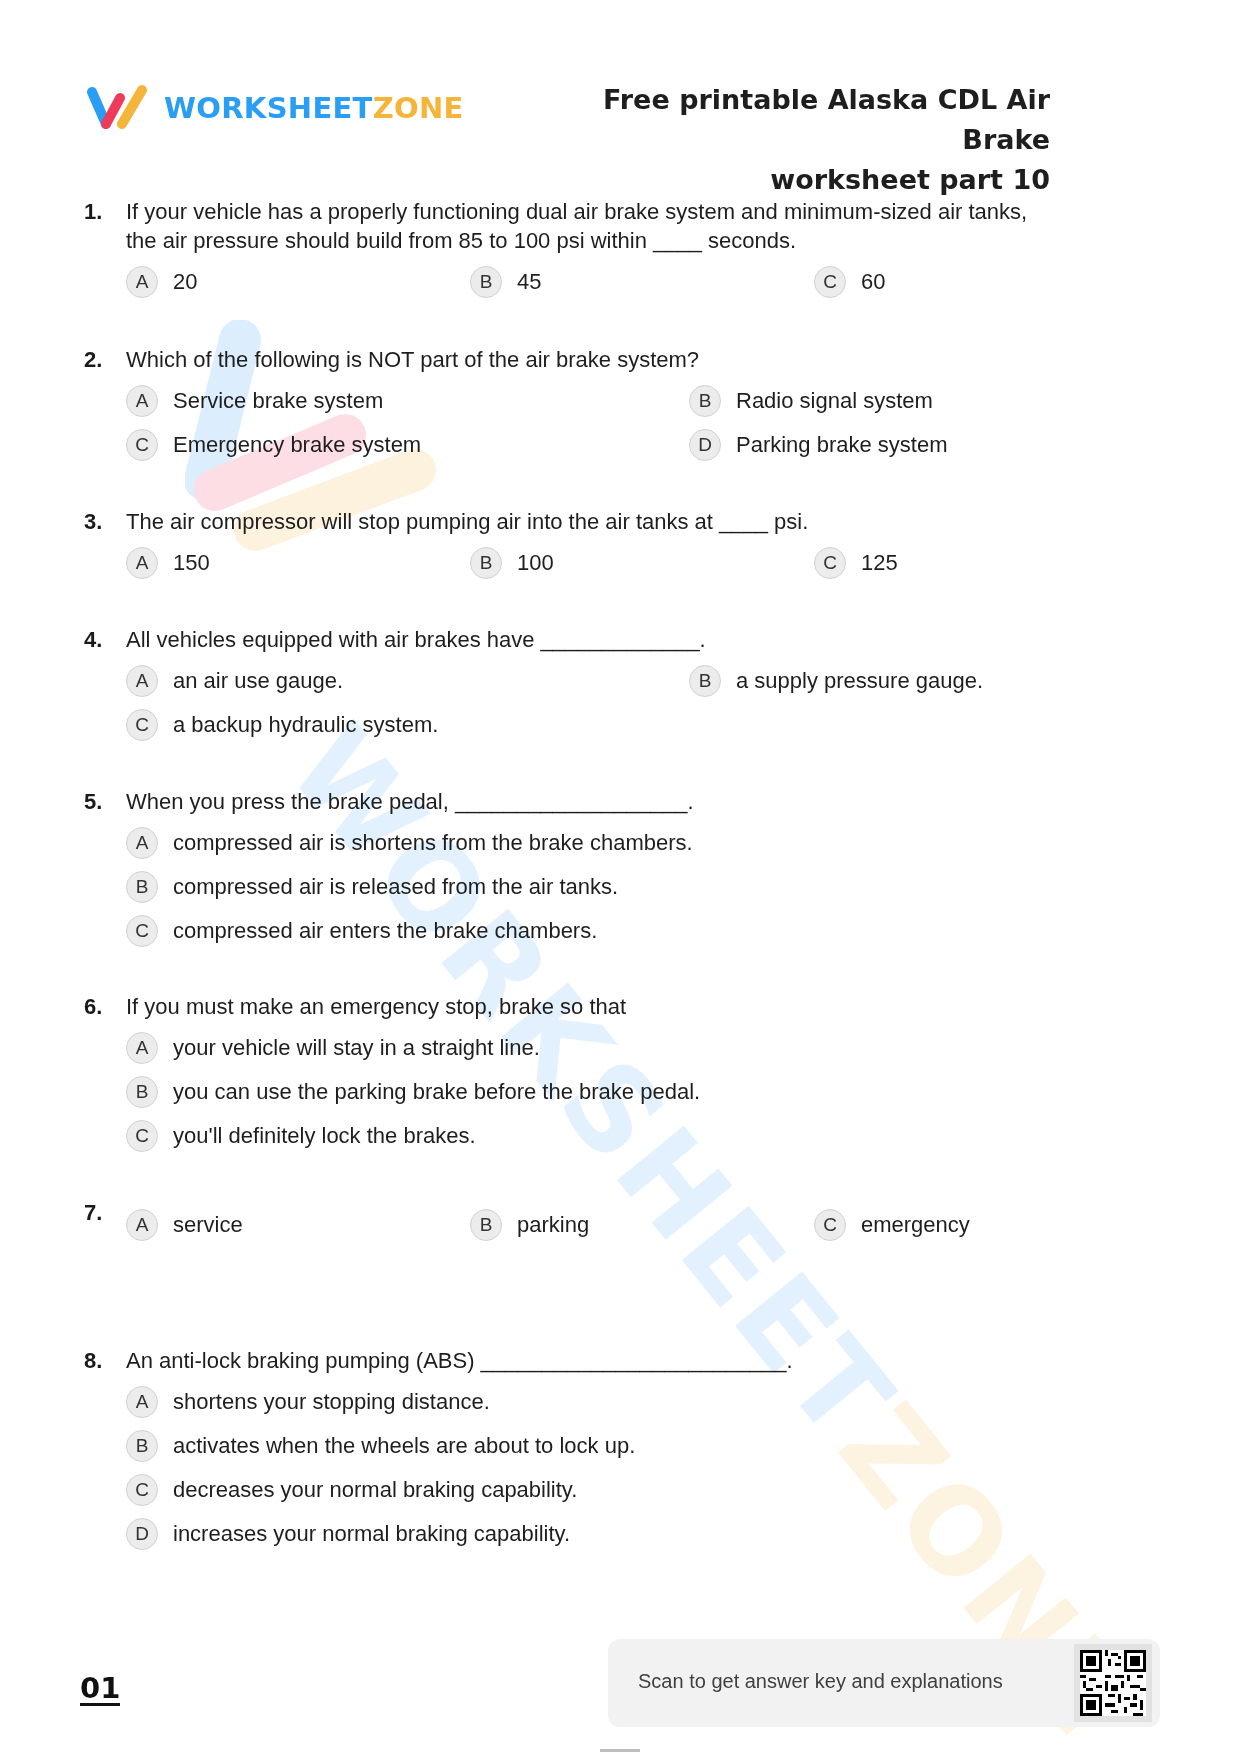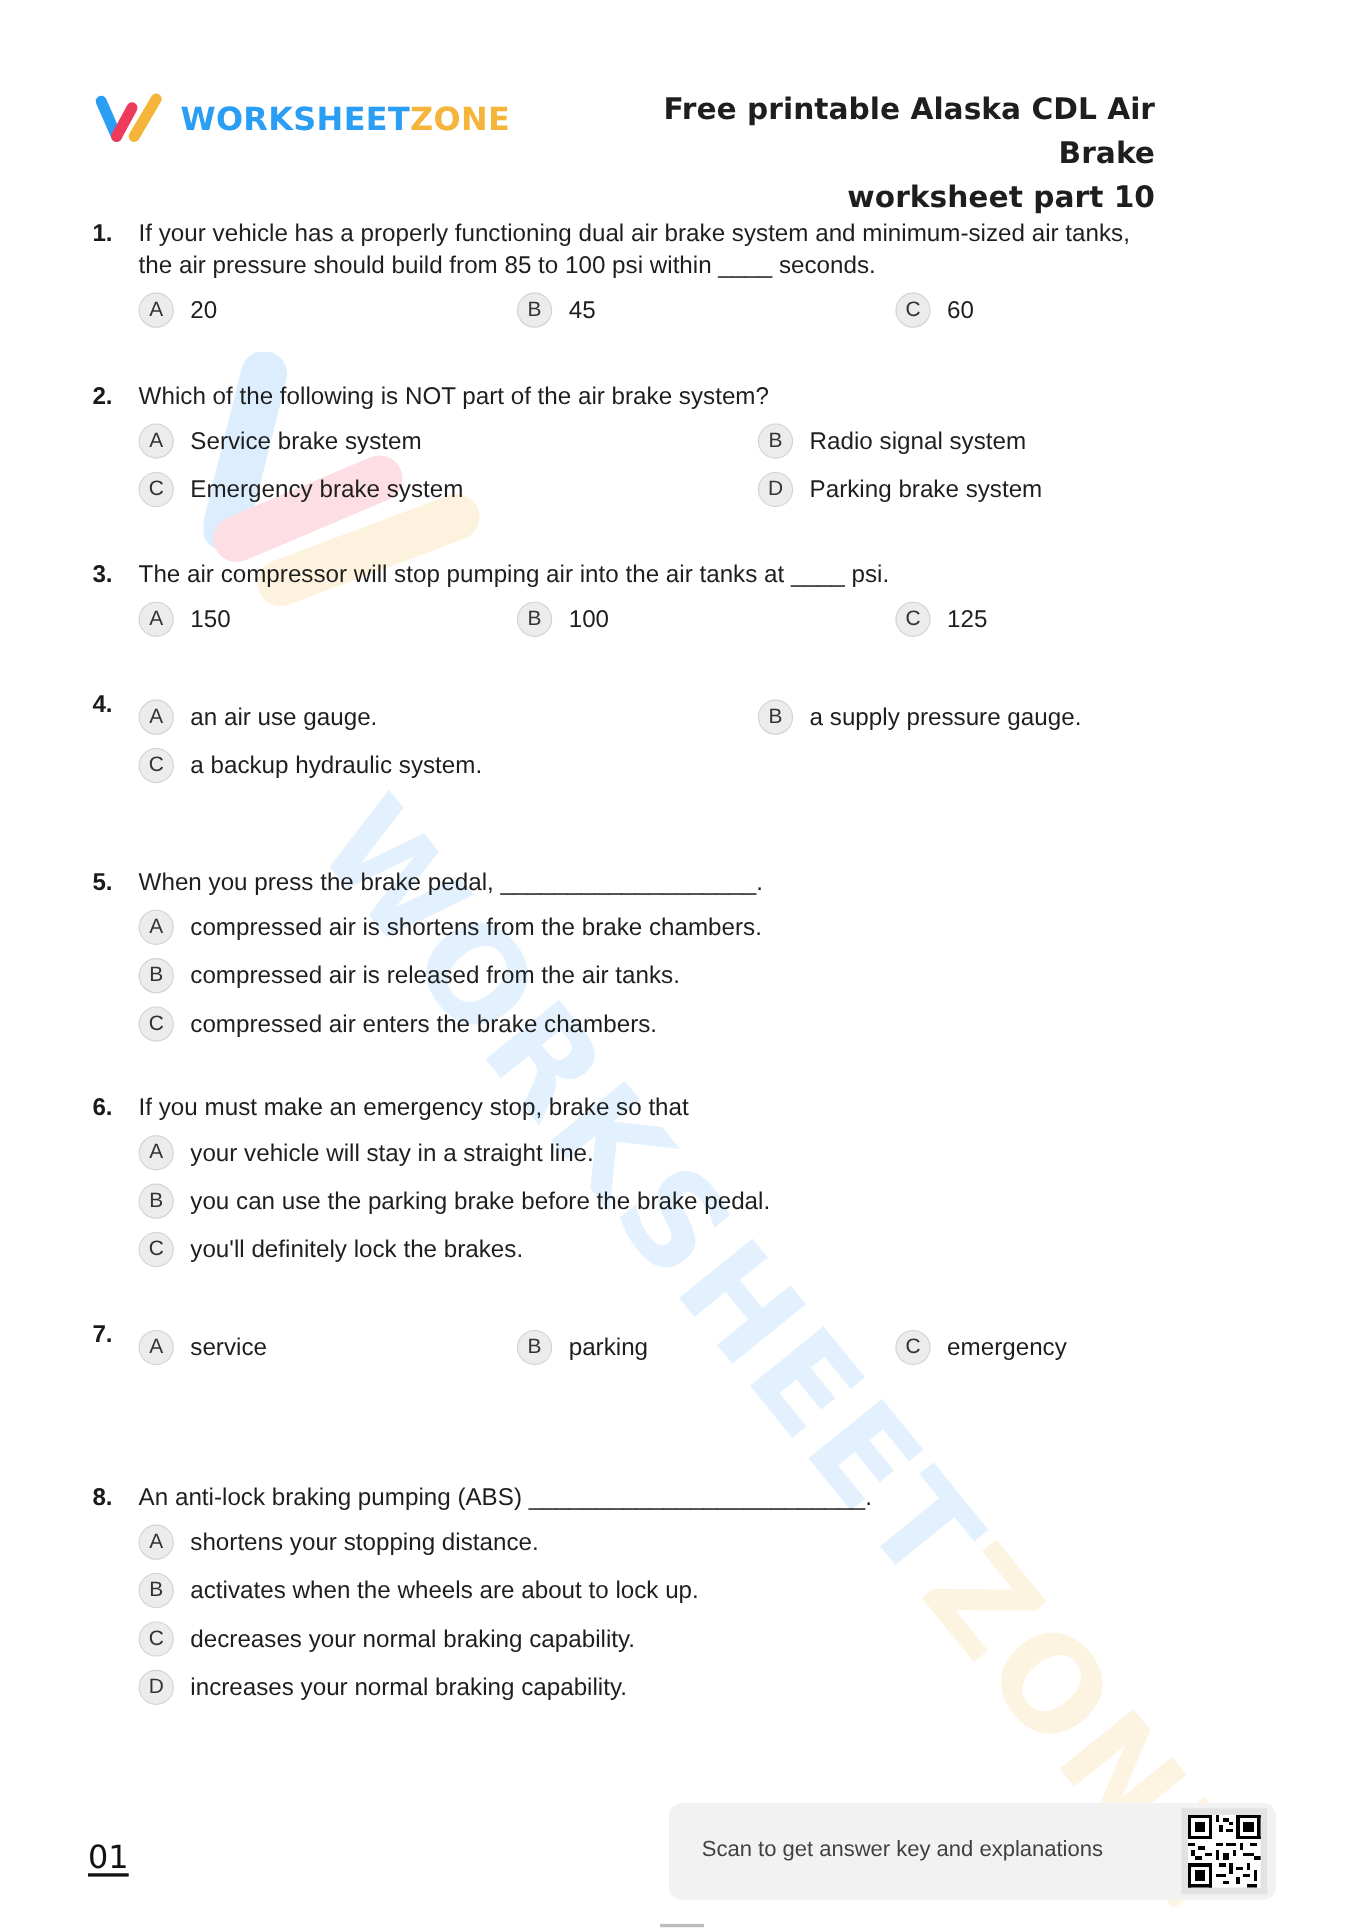--- a/index.html
+++ b/index.html
@@ -30,21 +30,21 @@
   .opt { position:absolute; display:flex; align-items:center; height:34px; }
   .bubble { width:32px; height:32px; border-radius:50%; background:#ececec; border:1px solid #d2d2d2;
             display:flex; align-items:center; justify-content:center; font-size:19px; color:#333; box-sizing:border-box; }
   .opt-text { margin-left:15px; font-size:22px; color:#1e1e1e; white-space:nowrap; }
 
   .footer-box { position:absolute; left:608px; top:1639px; width:552px; height:88px; background:#f2f2f2;
                 border-radius:12px; z-index:2; }
   .footer-text { position:absolute; left:30px; top:31px; font-size:20px; color:#404040; }
   .qr { position:absolute; right:8px; top:5px; width:78px; height:78px; background:#e2e2e2; display:flex;
         align-items:center; justify-content:center; }
-  .page-num { position:absolute; left:80px; top:1673px; font-size:29px; font-weight:normal; color:#111;
+  .page-num { position:absolute; left:80px; top:1673px; font-size:29px; font-weight:bold; color:#111;
               border-bottom:3px solid #111; line-height:30px; z-index:2; font-family:"DejaVu Sans", sans-serif; }
   .bottom-mark { position:absolute; left:600px; top:1749px; width:40px; height:3px; background:#bdbdbd; }
 </style>
 </head>
 <body>
 
 <div class="watermark">
   <svg class="wm-logo" viewBox="0 0 260 260">
     <line x1="55" y1="20" x2="20" y2="160" stroke="#2a9df4" stroke-width="42" stroke-linecap="round"></line>
     <line x1="30" y1="170" x2="160" y2="115" stroke="#ee3b5b" stroke-width="42" stroke-linecap="round"></line>
@@ -128,20 +128,21 @@
         </div>
       <div class="opt" style="left:688px; top:10px;">
           <span class="bubble">C</span>
           <span class="opt-text">125</span>
         </div>
     </div>
   </div>
 
   <div class="q" style="top:625px;">
     <div class="q-num">4.</div>
+    <div class="q-text">All vehicles equipped with air brakes have _____________.</div>
     <div class="opts" style="height:90px;">
       <div class="opt" style="left:0; top:10px;">
           <span class="bubble">A</span>
           <span class="opt-text">an air use gauge.</span>
         </div>
       <div class="opt" style="left:563px; top:10px;">
           <span class="bubble">B</span>
           <span class="opt-text">a supply pressure gauge.</span>
         </div>
       <div class="opt" style="left:0; top:54px;">

